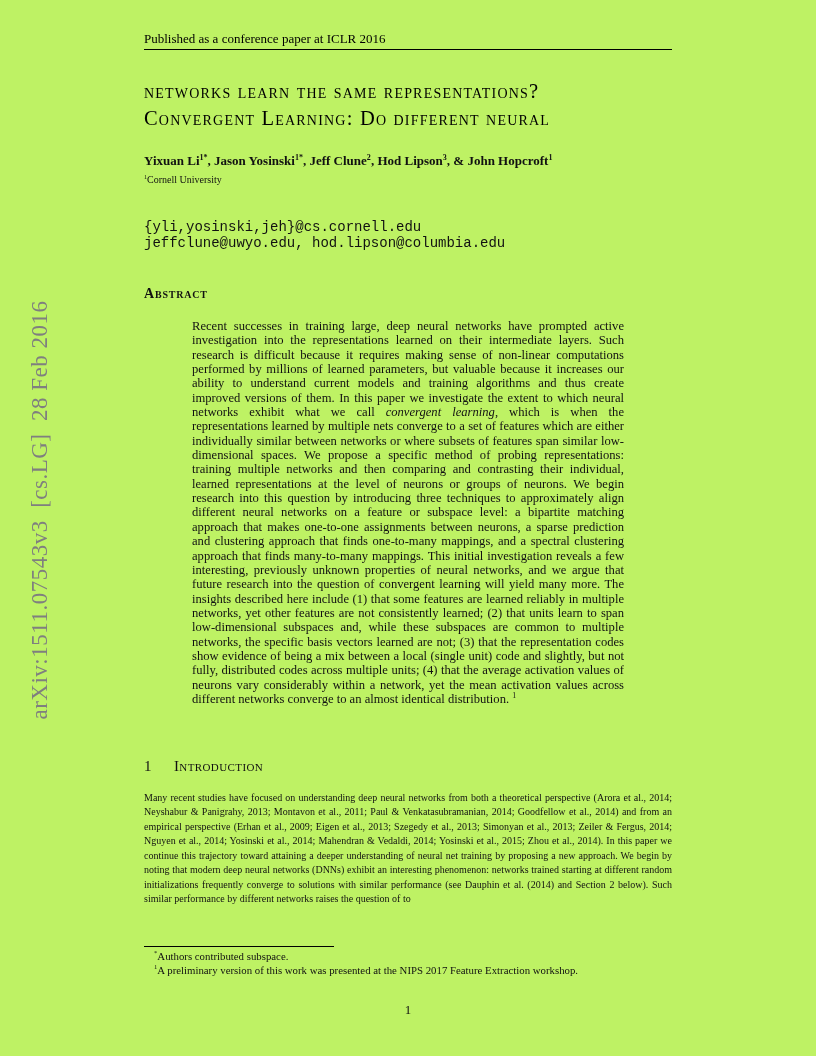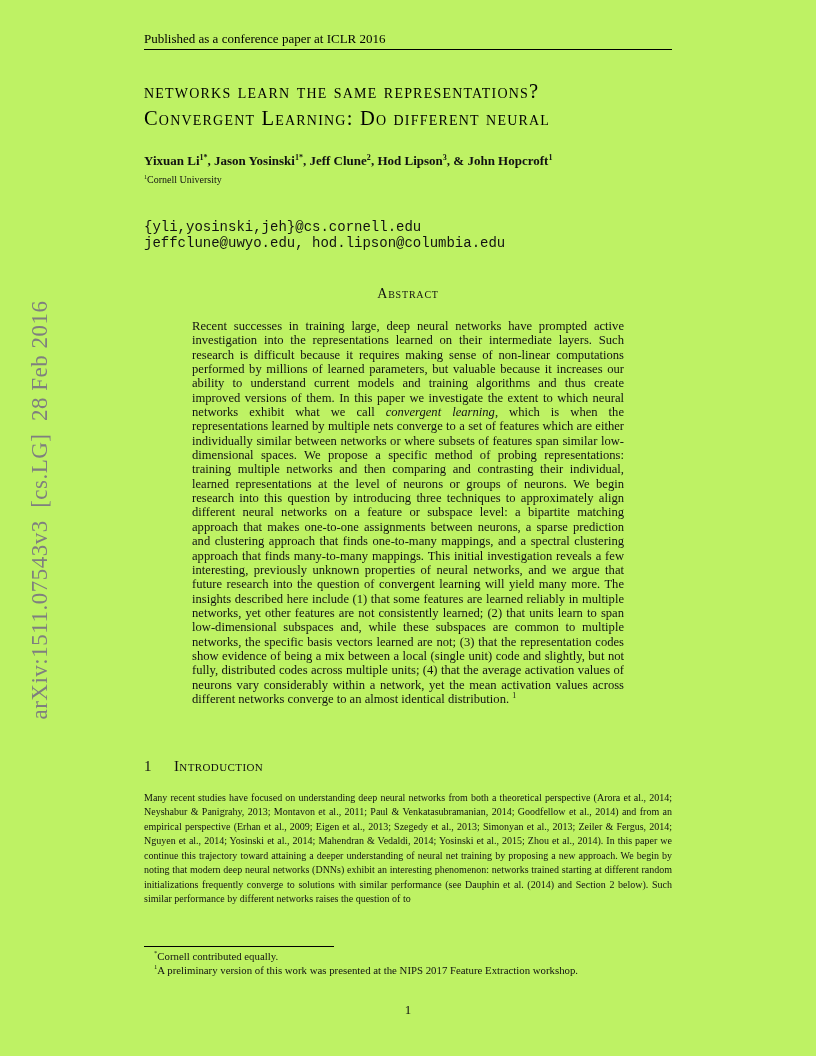--- a/index.html
+++ b/index.html
@@ -42,22 +42,22 @@
     position: absolute; left: 144px; top: 172px; width: 528px;
     font-size: 10px; line-height: 15.8px;
   }
   .emails {
     position: absolute; left: 144px; top: 220px; width: 540px;
     font-family: "Liberation Mono", monospace;
     font-size: 14px; line-height: 15.8px;
   }
   .abstract-heading {
     position: absolute; left: 144px; top: 286px; width: 528px;
-    text-align: center;
-    font-size: 14px; font-weight: normal;
+    text-align: left;
+    font-size: 14px; font-weight: bold;
     font-variant: small-caps; letter-spacing: 0.8px;
   }
   .abstract-body {
     position: absolute; left: 192px; top: 319px; width: 432px;
     font-size: 12.6px; line-height: 14.35px;
     text-align: justify;
     hyphens: auto;
   }
   .section-heading {
     position: absolute; left: 144px; top: 758px;
@@ -118,19 +118,19 @@
 
   <div class="section-heading">
     <span class="sec-num">1</span><span>Introduction</span>
   </div>
 
   <div class="intro-body">Many recent studies have focused on understanding deep neural networks from both a theoretical perspective (Arora et al., 2014; Neyshabur &amp; Panigrahy, 2013; Montavon et al., 2011; Paul &amp; Venkatasubramanian, 2014; Goodfellow et al., 2014) and from an empirical perspective (Erhan et al., 2009; Eigen et al., 2013; Szegedy et al., 2013; Simonyan et al., 2013; Zeiler &amp; Fergus, 2014; Nguyen et al., 2014; Yosinski et al., 2014; Mahendran &amp; Vedaldi, 2014; Yosinski et al., 2015; Zhou et al., 2014). In this paper we continue this trajectory toward attaining a deeper understanding of neural net training by proposing a new approach. We begin by noting that modern deep neural networks (DNNs) exhibit an interesting phenomenon: networks trained starting at different random initializations frequently converge to solutions with similar performance (see Dauphin et al. (2014) and Section 2 below). Such similar performance by different networks raises the question of to</div>
 
   <div class="footnote-rule"></div>
 
   <div class="footnotes">
-    <div class="footnote"><sup>*</sup><span>Cornell contributed equally.</span></div>
+    <div class="footnote"><sup>*</sup><span>Authors contributed subspace.</span></div>
     <div class="footnote"><sup>1</sup><span>A preliminary version of this work was presented at the NIPS 2017 Feature Extraction workshop.</span></div>
   </div>
 
   <div class="page-number">1</div>
 
 </div>
 
 </body></html>

